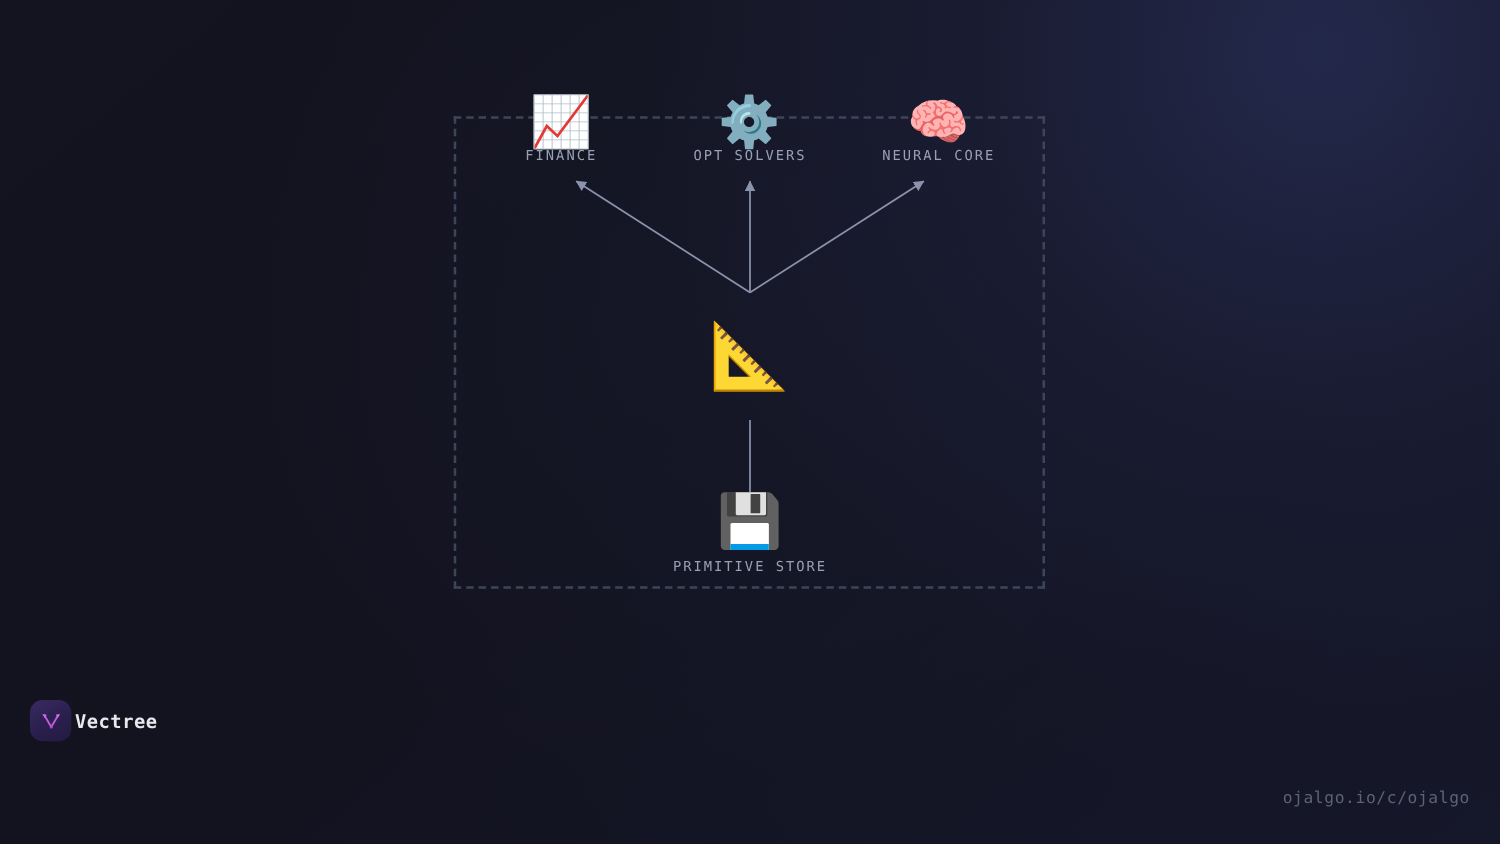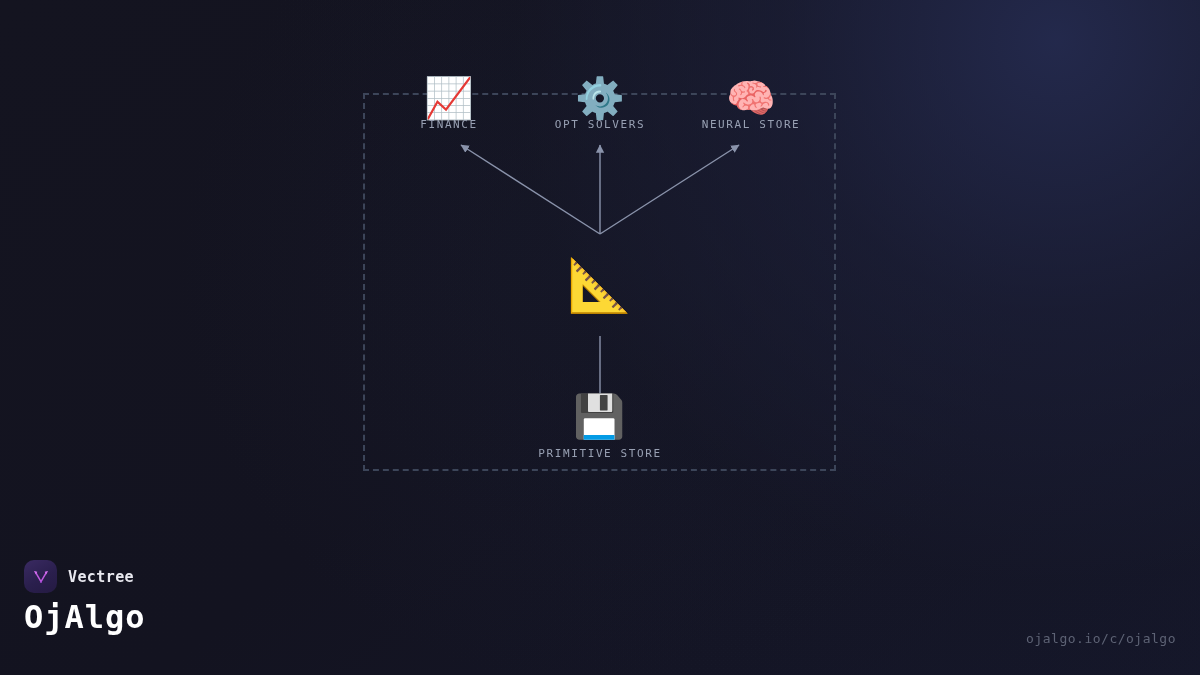--- a/index.html
+++ b/index.html
@@ -102,21 +102,21 @@
     position:absolute;
     left:0; bottom:0;
     width:1200px; height:115px;
   }
 
   #brand-row {
     position:absolute;
     left:24px; top:0;
     display:flex;
     align-items:center;
-    gap:11px;
+    gap:3px;
   }
 
   #brand-logo {
     width:33px; height:33px;
     border-radius:10px;
     background:linear-gradient(150deg, #3a2a62 0%, #2a1f4d 55%, #241a42 100%);
     display:flex; align-items:center; justify-content:center;
     flex:0 0 auto;
   }
 
@@ -175,21 +175,21 @@
     <span class="node-label">FINANCE</span>
   </div>
 
   <div class="node node-secondary" id="node-opt-solvers">
     <span class="node-icon">⚙️</span>
     <span class="node-label">OPT SOLVERS</span>
   </div>
 
   <div class="node node-secondary" id="node-neural-nets">
     <span class="node-icon">🧠</span>
-    <span class="node-label">NEURAL STORE</span>
+    <span class="node-label">NEURAL CORE</span>
   </div>
 
   <div class="node node-root" id="node-core">
     <span class="node-icon">📐</span>
   </div>
 
   <div class="node node-store" id="node-store">
     <span class="node-icon">💾</span>
     <span class="node-label">PRIMITIVE STORE</span>
   </div>
@@ -204,17 +204,16 @@
         <path d="M4.6 5.4 L10 14.6" stroke="#c05ae0" stroke-width="1.5" fill="none" stroke-linecap="round"></path>
         <path d="M15.4 5.4 L10 14.6" stroke="#c05ae0" stroke-width="1.5" fill="none" stroke-linecap="round"></path>
         <path d="M2.9 4.1 L6.3 4.8 L4.9 7.6 Z" fill="#d46ff0"></path>
         <path d="M17.1 4.1 L13.7 4.8 L15.1 7.6 Z" fill="#d46ff0"></path>
         <circle cx="10" cy="14.8" r="1.05" fill="#a84bd6"></circle>
       </svg>
     </div>
     <span id="brand-name">Vectree</span>
   </div>
 
-  <div id="project-title">OjAlgo</div>
 
   <div id="site-url">ojalgo.io/c/ojalgo</div>
 
 </div>
 
 </body></html>

